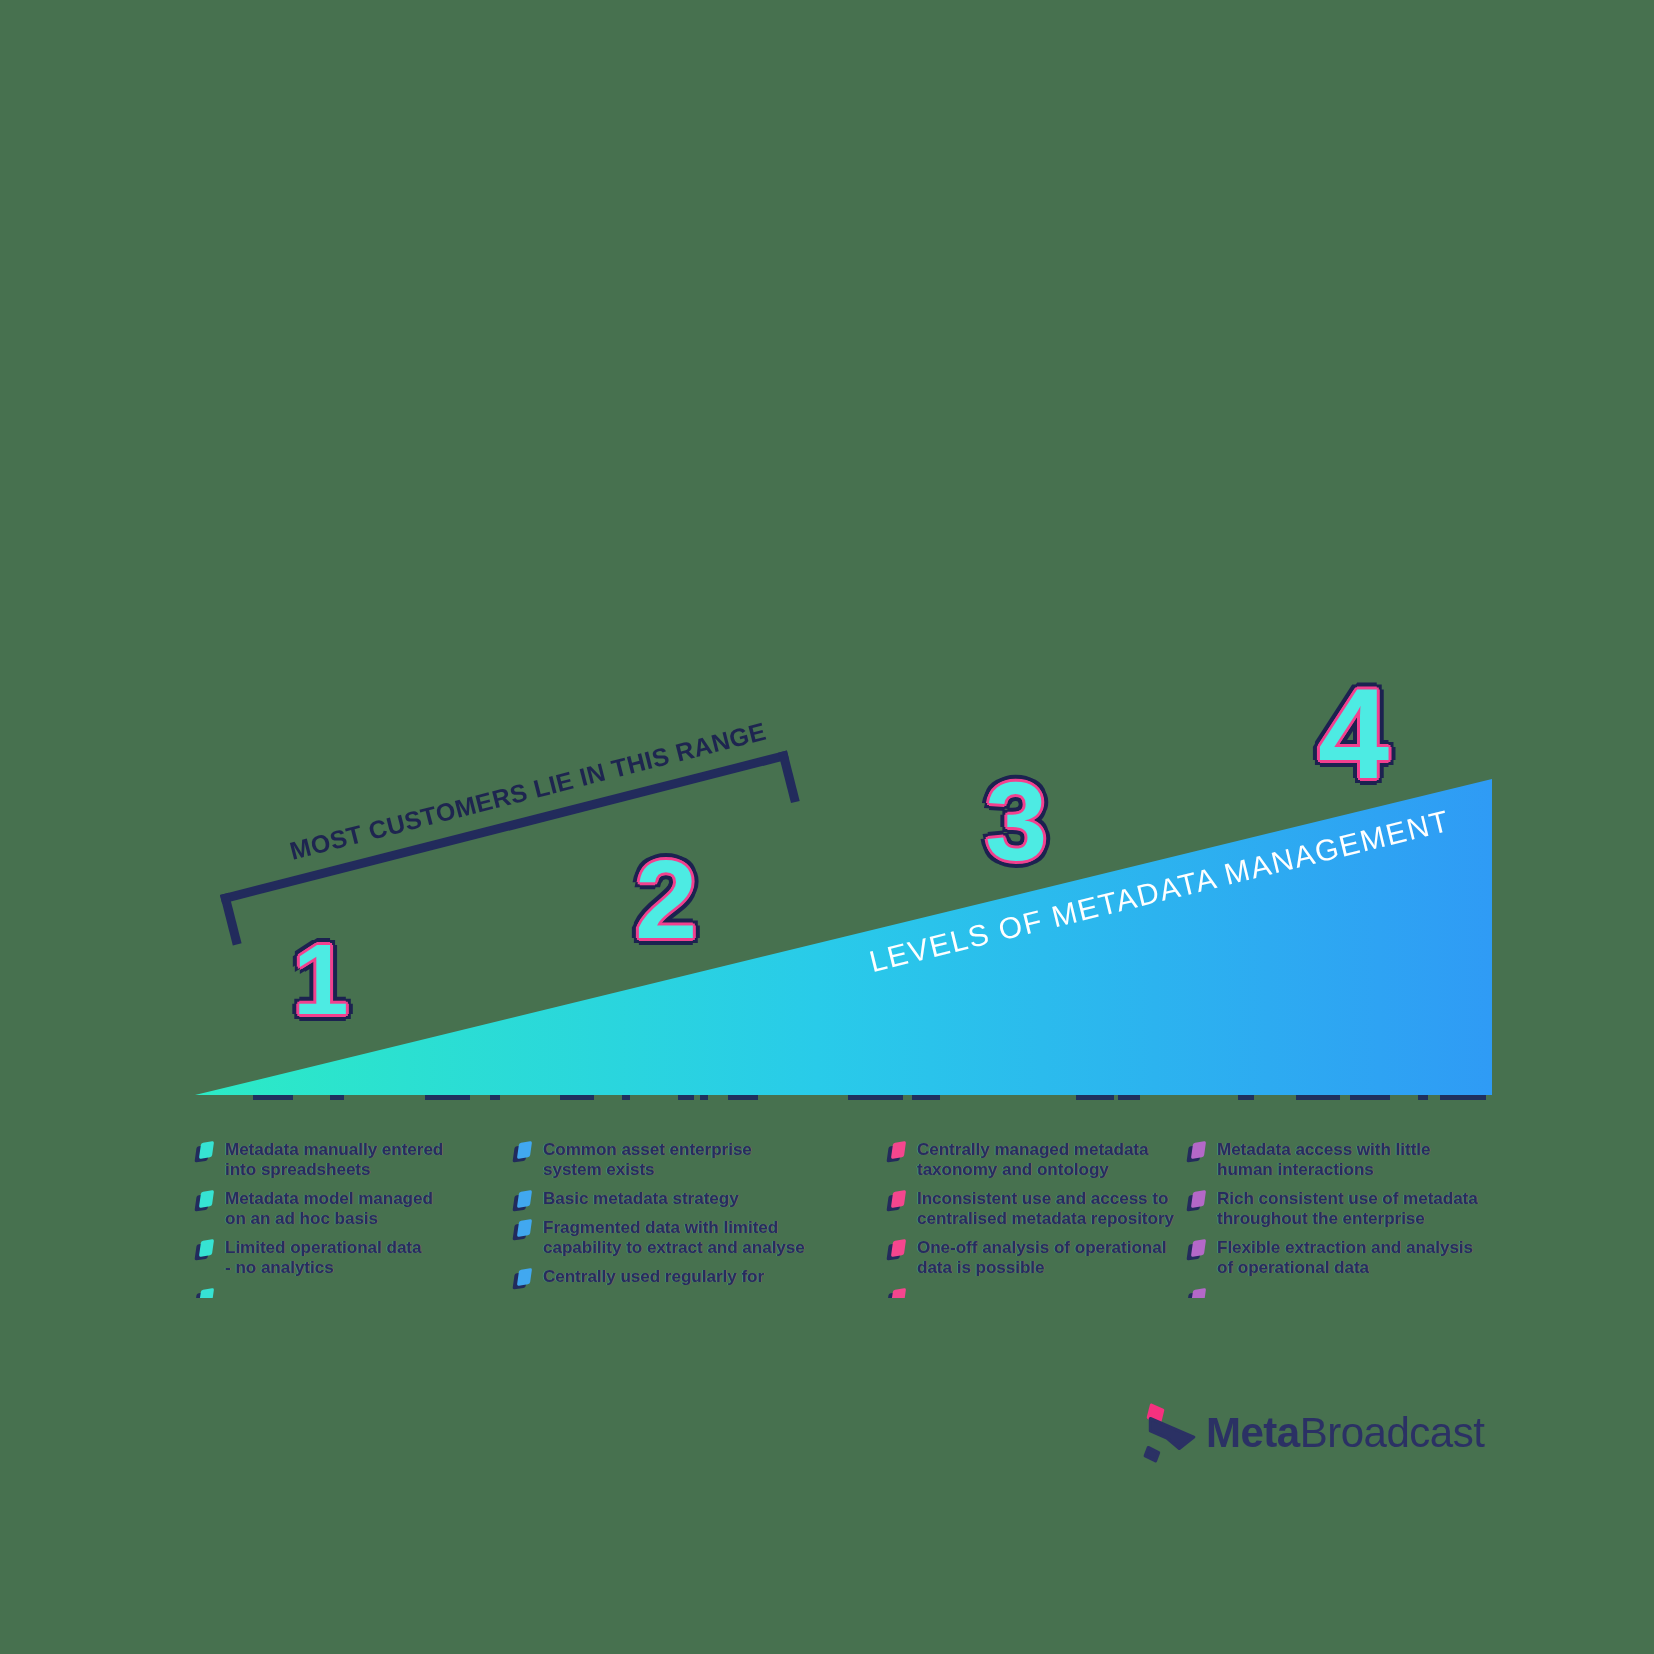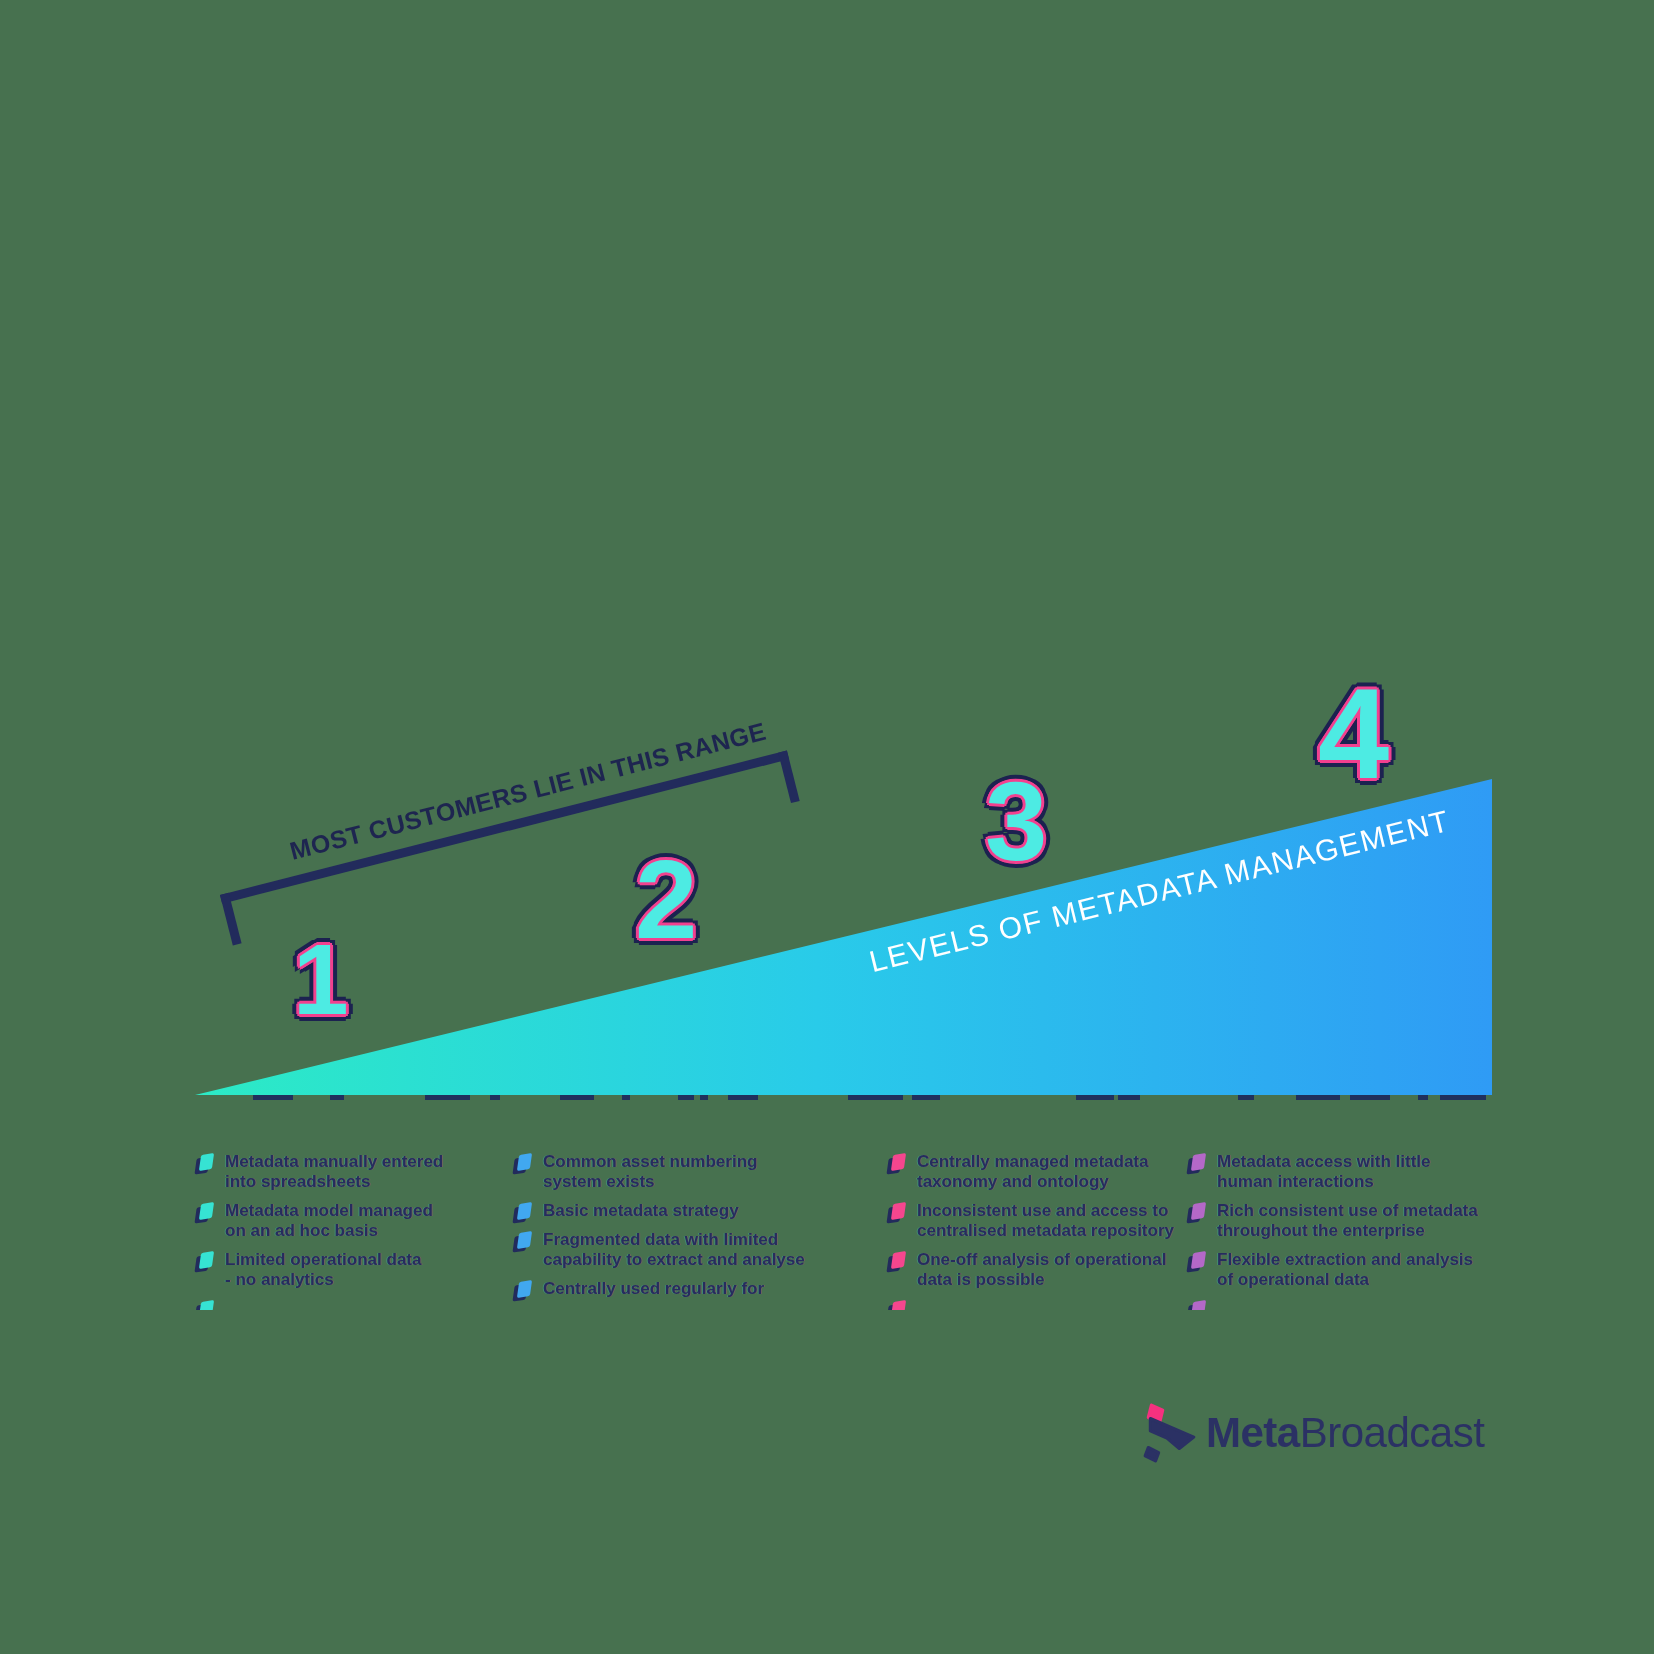--- a/index.html
+++ b/index.html
@@ -54,21 +54,20 @@
   }
   .num-1{left:293px;top:929px;font-size:100px;}
   .num-2{left:635px;top:844px;font-size:112px;}
   .num-3{left:985px;top:766px;font-size:112px;}
   .num-4{left:1318px;top:670px;font-size:128px;}
 
   
   .levels-lists{
     position:absolute;left:0;top:1140px;width:1654px;height:158px;
     overflow:hidden;
-    margin-top:12px;
   }
   .level-col{position:absolute;top:0;width:315px;}
   .col-1{left:196px;} .col-2{left:514px;} .col-3{left:888px;} .col-4{left:1188px;}
   .bullet-item{display:flex;align-items:flex-start;margin-bottom:9px;}
   .bullet-marker{
     flex:0 0 auto;width:13px;height:16px;margin:2px 12px 0 4px;
     border-radius:2px;transform:skew(-8deg,-8deg);
     box-shadow:-4px 3px 0 0 #222B5C;
   }
   .col-1 .bullet-marker{background:#36E3D3;}
@@ -149,21 +148,21 @@
       </div>
       <div class="bullet-item">
         <span class="bullet-marker"></span>
         <span class="bullet-text">…</span>
       </div>
     </div>
 
     <div class="level-col col-2">
       <div class="bullet-item">
         <span class="bullet-marker"></span>
-        <span class="bullet-text">Common asset numbering
+        <span class="bullet-text">Common asset enterprise
 system exists</span>
       </div>
       <div class="bullet-item">
         <span class="bullet-marker"></span>
         <span class="bullet-text">Basic metadata strategy</span>
       </div>
       <div class="bullet-item">
         <span class="bullet-marker"></span>
         <span class="bullet-text">Fragmented data with limited
 capability to extract and analyse</span>

